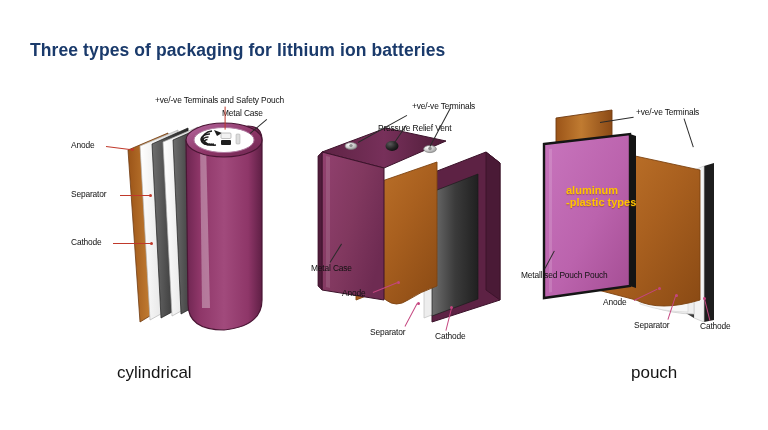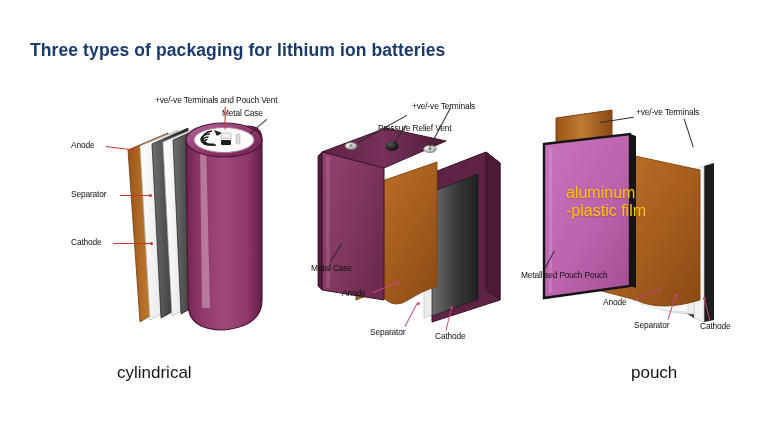--- a/index.html
+++ b/index.html
@@ -45,21 +45,21 @@
   .leader.dark{background:#2b2b2b;height:1.1px;}
   .leader.pink{background:#c4457f;height:1.2px;}
   .dot{position:absolute;width:3px;height:3px;border-radius:50%;}
   .dot.red{background:#c0392b;}
   .dot.pink{background:#c4457f;}
 
   svg{position:absolute;left:0;top:0;overflow:visible;}
 
   .yellowtxt{
     position:absolute;
-    font-size:16px;font-weight:normal;
+    font-size:11px;font-weight:bold;
     color:#ffc400;
     line-height:1.12;
     text-shadow:0 1px 1px rgba(120,60,0,.45);
     white-space:nowrap;
   }
 </style>
 </head>
 <body>
 
 <div id="stage">
@@ -198,21 +198,21 @@
 
       <path d="M556,118 L612,110 L612,140 L556,146 Z" fill="url(#gCopper)" stroke="#6f3a10" stroke-width="0.9"></path>
 
       <path d="M544,144 L630,134 L630,286 L544,298 Z" fill="url(#gPouchFilm)" stroke="#151515" stroke-width="2.4"></path>
       <path d="M549,149 L552,148.8 L552,292 L549,292.5 Z" fill="#ffffff" opacity="0.14"></path>
 
       <path d="M630,134 L636,136 L636,288 L630,286 Z" fill="#141414"></path>
     </g>
   </svg>
 
-  <div class="lbl" style="left:155px;top:95px;">+ve/-ve Terminals and Pouch Vent</div>
+  <div class="lbl" style="left:155px;top:95px;">+ve/-ve Terminals and Safety Pouch</div>
   <div class="lbl" style="left:222px;top:108px;">Metal Case</div>
   <div class="lbl" style="left:71px;top:140px;">Anode</div>
   <div class="lbl" style="left:71px;top:189px;">Separator</div>
   <div class="lbl" style="left:71px;top:237px;">Cathode</div>
 
   <div class="leader red" style="left:106px;top:146px;width:26px;transform:rotate(7deg);"></div>
   <div class="dot red" style="left:131px;top:148px;"></div>
 
   <div class="leader red" style="left:120px;top:195px;width:30px;"></div>
   <div class="dot red" style="left:149px;top:194px;"></div>
@@ -238,21 +238,21 @@
   <div class="dot pink" style="left:397px;top:281px;"></div>
   <div class="leader pink" style="left:405px;top:326px;width:26px;transform:rotate(-62deg);"></div>
   <div class="dot pink" style="left:417px;top:302px;"></div>
   <div class="leader pink" style="left:446px;top:330px;width:24px;transform:rotate(-76deg);"></div>
   <div class="dot pink" style="left:450px;top:306px;"></div>
 
   <div class="lbl" style="left:636px;top:107px;">+ve/-ve Terminals</div>
 
   <div class="yellowtxt" style="left:566px;top:184px;">
     <span>aluminum</span><br>
-    <span>-plastic film</span>
+    <span>-plastic types</span>
   </div>
 
   <div class="lbl" style="left:521px;top:270px;">Metallised Pouch Pouch</div>
   <div class="lbl" style="left:603px;top:297px;">Anode</div>
   <div class="lbl" style="left:634px;top:320px;">Separator</div>
   <div class="lbl" style="left:700px;top:321px;">Cathode</div>
 
   <div class="leader dark" style="left:600px;top:122px;width:34px;transform:rotate(-9deg);"></div>
   <div class="leader dark" style="left:684px;top:118px;width:30px;transform:rotate(72deg);"></div>
   <div class="leader dark" style="left:545px;top:268px;width:20px;transform:rotate(-62deg);"></div>

